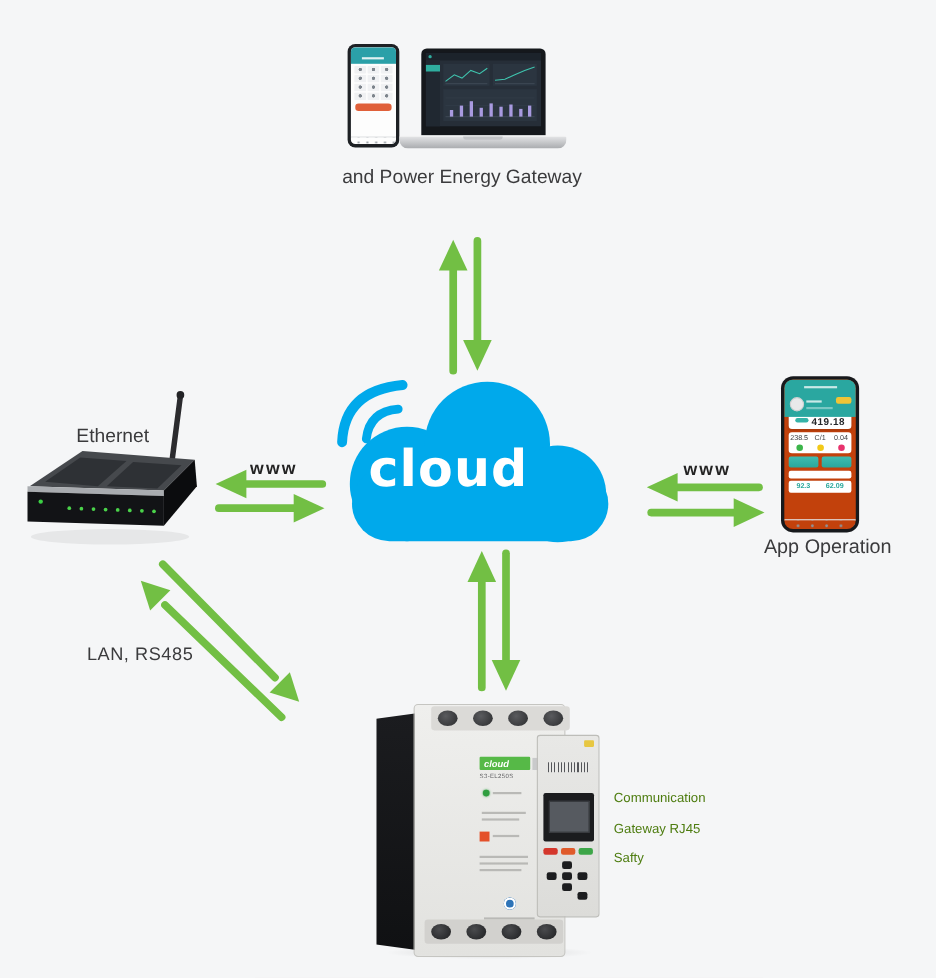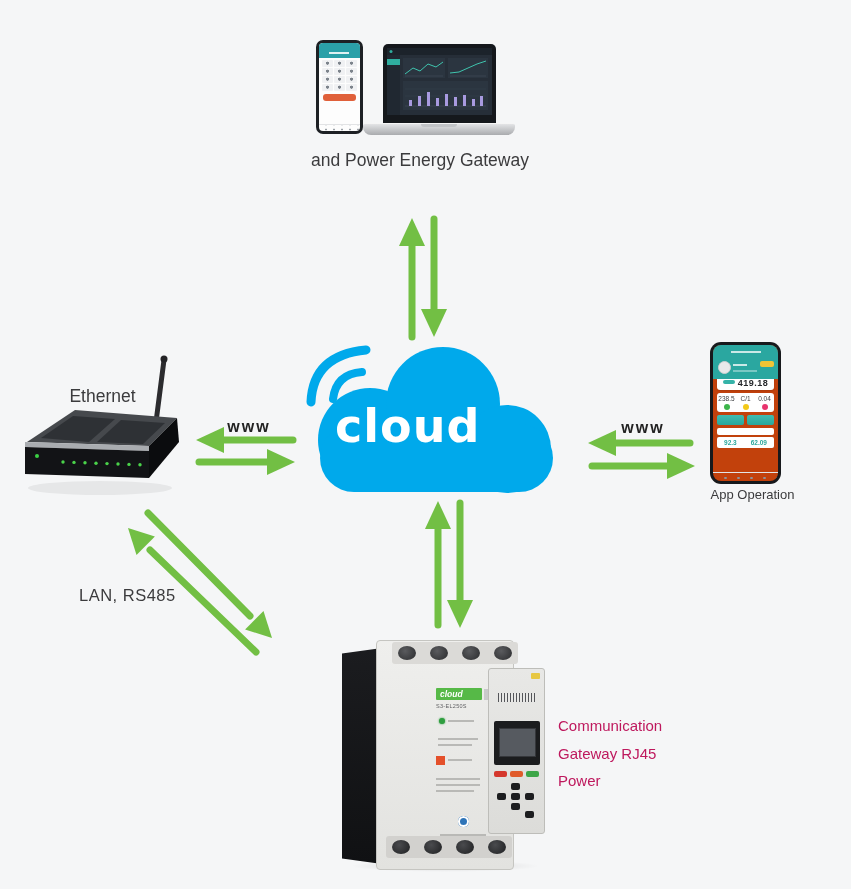--- a/index.html
+++ b/index.html
@@ -4,21 +4,21 @@
 <style>
   html,body{margin:0;padding:0;background:#e9eaec;}
   .stage{position:relative;width:851px;height:889px;background:#f5f6f7;overflow:hidden;
          font-family:"Liberation Sans",sans-serif;color:#3a3a3c;}
   .overlay{position:absolute;left:0;top:0;z-index:1;}
   .lbl{position:absolute;z-index:5;}
   .caption{font-size:17.5px;line-height:24px;text-align:center;color:#3b3b3d;}
   .www{font-size:16px;font-weight:600;letter-spacing:2px;color:#232323;text-align:center;}
   .cloud-word{position:absolute;left:335px;top:399px;width:200px;text-align:left;z-index:4;
               font-family:"DejaVu Sans",sans-serif;font-weight:bold;font-size:46px;color:#ffffff;letter-spacing:1px;}
-  .feature-list{font-size:15px;line-height:27.5px;color:#be185d;}
+  .feature-list{font-size:12px;line-height:27.5px;color:#4d7c0f;}
 
   
   .phone-top{position:absolute;left:316px;top:40px;width:47px;height:94px;background:#1d2024;
              border-radius:7px;padding:3px;box-sizing:border-box;z-index:2;}
   .pt-screen{width:100%;height:100%;background:#fdfdfd;border-radius:4px;overflow:hidden;display:flex;flex-direction:column;}
   .pt-header{height:15px;background:#2ba0a8;position:relative;flex:none;}
   .pt-header:after{content:"";position:absolute;left:10px;top:9px;width:20px;height:2px;background:rgba(255,255,255,.85);}
   .pt-grid{display:grid;grid-template-columns:repeat(3,1fr);gap:1px;padding:2px 3px;flex:none;}
   .pt-grid span{height:7px;border-radius:1px;
      background:radial-gradient(circle at 50% 45%, #7d848c 0 1.3px, transparent 1.8px),#f0f1f3;}
@@ -269,21 +269,21 @@
       <div class="pa-stats">
         <span>92.3</span>
         <span>62.09</span>
       </div>
       <div class="pa-nav"></div>
     </div>
   </div>
 
   <div class="lbl www" style="left:613px;top:419px;width:60px;">www</div>
 
-  <div class="lbl" style="left:690px;top:487px;width:125px;text-align:center;font-size:13px;color:#3b3b3d;">App Operation</div>
+  <div class="lbl" style="left:690px;top:487px;width:125px;text-align:center;font-size:18px;color:#3b3b3d;">App Operation</div>
 
   <div class="lbl" style="left:79px;top:586px;font-size:16.5px;color:#3b3b3d;letter-spacing:.5px;">LAN, RS485</div>
 
   <div class="breaker">
     <div class="bk-shadow"></div>
     <div class="bk-side"></div>
     <div class="bk-body"></div>
 
     <div class="bk-terms" style="left:52px;top:4px;">
       <span></span>
@@ -333,16 +333,16 @@
       <span style="border-radius:50%;background:radial-gradient(circle at 40% 35%,#4a4b4e,#1e1f21);"></span>
       <span style="border-radius:50%;background:radial-gradient(circle at 40% 35%,#4a4b4e,#1e1f21);"></span>
       <span style="border-radius:50%;background:radial-gradient(circle at 40% 35%,#4a4b4e,#1e1f21);"></span>
       <span style="border-radius:50%;background:radial-gradient(circle at 40% 35%,#4a4b4e,#1e1f21);"></span>
     </div>
   </div>
 
   <div class="lbl feature-list" style="left:558px;top:712px;">
     <div>Communication</div>
     <div>Gateway RJ45</div>
-    <div>Power</div>
+    <div>Safty</div>
   </div>
 
 </div>
 
 </body></html>

